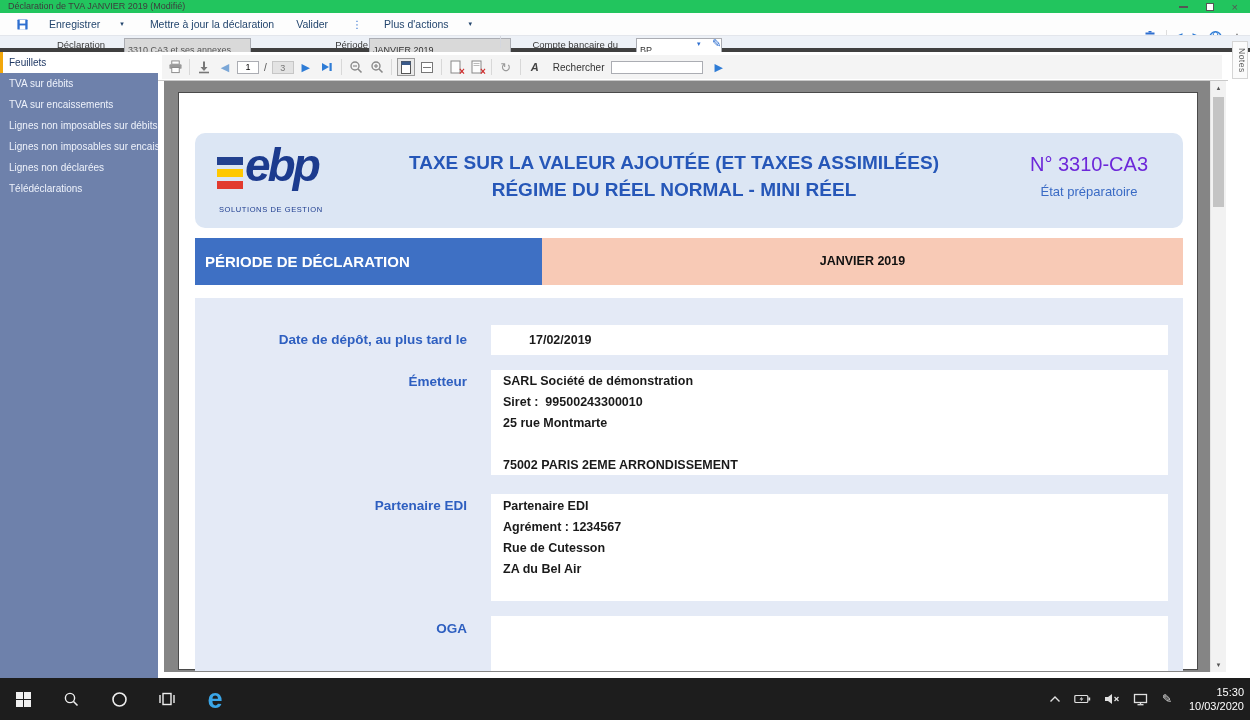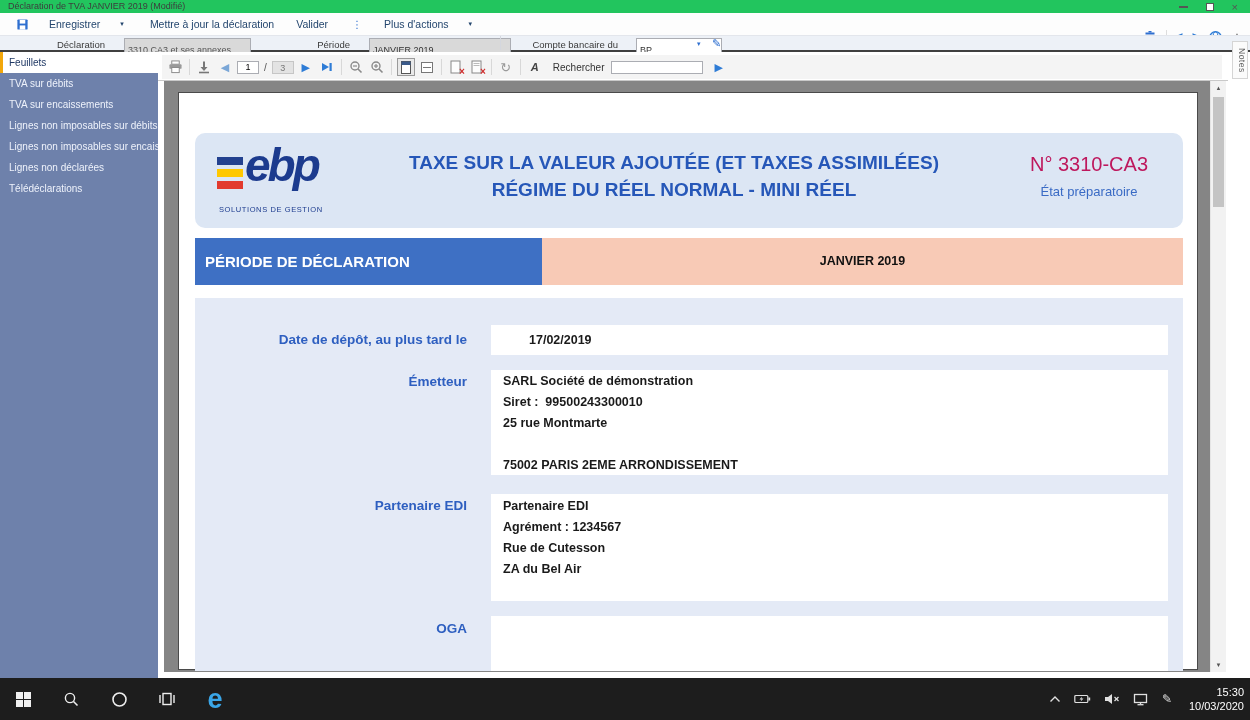--- a/index.html
+++ b/index.html
@@ -18,21 +18,21 @@
   .menubar { position:absolute; left:0; top:13px; width:100%; height:22px; background:#fdfdfd; display:flex; align-items:center; padding-left:16px; font-size:10.5px; color:#24466e; }
   .menu-item { display:flex; align-items:center; gap:20px; white-space:nowrap; cursor:default; }
   .caret { font-size:7px; color:#24466e; }
   .blue-dots { color:#2e6fd0; font-size:10px; margin-right:2px; }
   .menubar-right { position:absolute; right:8px; top:13px; height:22px; display:flex; align-items:center; gap:9px; }
   .nav-chevron { color:#2e7cd6; font-weight:bold; font-size:12px; }
   .dark-dots { color:#444; font-size:10px; }
   .mb-sep { width:1px; height:14px; background:#ddd; }
 
   
-  .fieldsbar { position:absolute; left:0; top:35px; width:100%; height:17px; background:#edf1f7; border-top:1px solid #e3e6ec; border-bottom:2px solid #404040; font-size:9.5px; color:#3a3a3a; }
+  .fieldsbar { position:absolute; left:0; top:35px; width:100%; height:17px; background:#edf1f7; border-top:1px solid #e3e6ec; border-bottom:4px solid #404040; font-size:9.5px; color:#3a3a3a; }
   .field-label { position:absolute; top:1px; height:15px; line-height:15px; }
   .field-input { position:absolute; top:2px; height:24px; font-size:9px; border:1px solid #abadb3; padding:0 3px; font-family:"Liberation Sans",sans-serif;margin-left:15px; }
   .fb-divider { position:absolute; left:500px; top:0; bottom:0; width:1px; background:#d4d7de; }
   .combo-caret { position:absolute; left:697px; top:4px; font-size:7px; color:#2e6fd0; }
   .pencil { position:absolute; left:712px; top:1px; font-size:11px; color:#2e6fd0; }
 
   
   .sidebar { position:absolute; left:0; top:52px; width:158px; bottom:42px; background:#6e81ab; }
   .side-item { height:21px; line-height:21px; padding-left:9px; font-size:10px; color:#eef2fb; white-space:nowrap; overflow:hidden; cursor:default; }
   .side-item.active { background:#fff; color:#1f3864; border-left:3px solid #f2a70b; padding-left:6px; }
@@ -69,21 +69,21 @@
 
   .doc-header { position:absolute; left:16px; top:40px; width:988px; height:95px; background:#dce6f4;border-radius:10px; }
   .logo { position:absolute; left:22px; top:15px; width:125px; height:66px; }
   .logo-bars { position:absolute; left:0; top:9px; }
   .logo-bar { width:26px; height:8px; margin-bottom:4px; }
   .bar-blue { background:#23418f; } .bar-yellow { background:#ffc800; } .bar-red { background:#e23a2e; }
   .logo-text { position:absolute; left:28px; top:-10px; font-size:46px; font-weight:bold; font-style:italic; color:#1c3b8e; letter-spacing:-3px; }
   .logo-tagline { position:absolute; left:2px; bottom:0; font-size:7.5px; color:#1c3b8e; letter-spacing:0.6px; white-space:nowrap; }
   .doc-titles { position:absolute; left:158px; right:188px; top:16px; text-align:center; color:#2657b8; font-weight:bold; font-size:19px; line-height:27px; }
   .doc-num { position:absolute; right:8px; top:20px; width:172px; text-align:center; }
-  .doc-num-main { font-size:20px; color:#be185d; }
+  .doc-num-main { font-size:20px; color:#6d28d9; }
   .doc-num-sub { font-size:13px; margin-top:8px; color:#3a6bc5; }
 
   .period-row { position:absolute; left:16px; top:145px; width:988px; height:47px; display:flex; }
   .period-label { width:347px; background:#3e70c4; color:#fff; font-weight:bold; font-size:15px; line-height:47px; padding-left:10px; }
   .period-value { flex:1; background:#f8cab6; color:#111; font-weight:bold; font-size:12.5px; line-height:47px; text-align:center; }
 
   .doc-main { position:absolute; left:16px; top:205px; width:988px; height:373px; background:#e4eaf6; }
   .doc-label { position:absolute; left:0; width:272px; text-align:right; color:#2e5fc0; font-weight:bold; font-size:13.5px; height:21px; line-height:21px; }
   .doc-field { position:absolute; left:296px; width:677px; background:#fff; color:#1a1a1a; font-weight:bold; font-size:12.5px; }
   .doc-line { height:21px; line-height:21px; padding-left:12px; white-space:pre; }
@@ -156,21 +156,21 @@
         <ellipse cx="7.5" cy="7.5" rx="2.6" ry="5.8" fill="none" stroke="#2e7cd6" stroke-width="1"></ellipse>
         <line x1="1.7" y1="7.5" x2="13.3" y2="7.5" stroke="#2e7cd6" stroke-width="1"></line>
       </svg>
     <span class="dark-dots">⋮</span>
   </div>
 </div>
 
 <div class="fieldsbar">
   <span class="field-label" style="left:0;width:105px;text-align:right;">Déclaration</span>
   <input class="field-input" style="left: 109px; width: 127px; background: rgb(217, 217, 217); color: rgb(85, 85, 85);" readonly="" value="3310 CA3 et ses annexes">
-  <span class="field-label" style="left:283px;width:67px;text-align:right;">Période</span>
+  <span class="field-label" style="left:301px;width:67px;text-align:right;">Période</span>
   <input class="field-input" style="left: 354px; width: 142px; background: rgb(217, 217, 217); color: rgb(51, 51, 51);" readonly="" value="JANVIER 2019">
   <span class="fb-divider"></span>
   <span class="field-label" style="left:504px;width:114px;text-align:right;">Compte bancaire du paiement</span>
   <input class="field-input" style="left: 621px; width: 86px; background: rgb(255, 255, 255); color: rgb(51, 51, 51);" readonly="" value="BP">
   <span class="combo-caret">▾</span>
   <span class="pencil">✎</span>
 </div>
 
 <div class="sidebar">
   <div class="side-item active">Feuillets</div>

